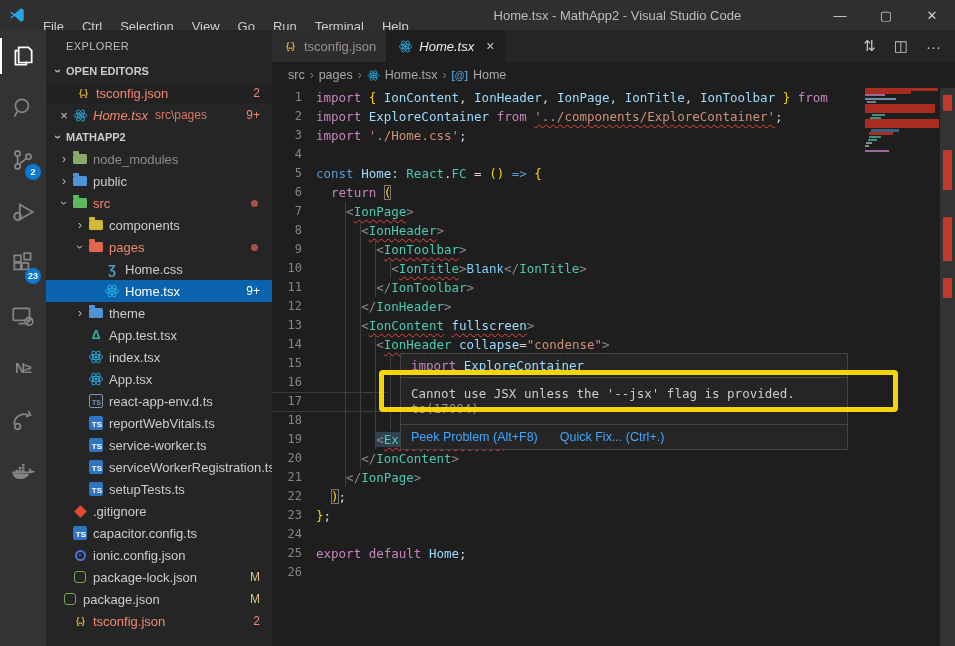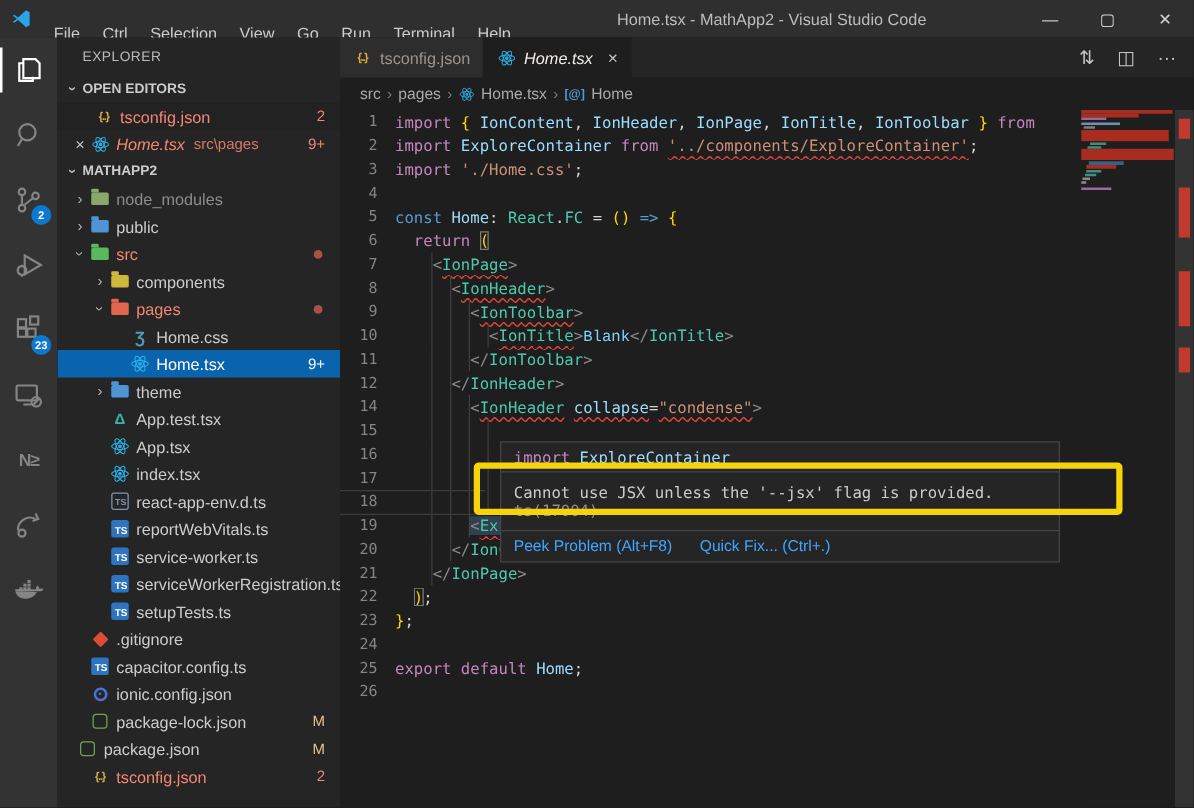--- a/index.html
+++ b/index.html
@@ -328,34 +328,34 @@
           <div class="row" style="padding-left: 26px;">
             <span class="chev"></span>
             <span class="fi">
               <svg viewBox="0 0 24 24" fill="none" stroke="#2bb0e8" stroke-width="1.3">
                 <ellipse cx="12" cy="12" rx="10" ry="4"></ellipse>
                 <ellipse cx="12" cy="12" rx="10" ry="4" transform="rotate(60 12 12)"></ellipse>
                 <ellipse cx="12" cy="12" rx="10" ry="4" transform="rotate(120 12 12)"></ellipse>
                 <circle cx="12" cy="12" r="1.6" fill="#2bb0e8"></circle>
               </svg>
             </span>
-            <span class="name">App.tsx</span>
+            <span class="name">index.tsx</span>
             <span class="spacer"></span>
           </div>
           <div class="row" style="padding-left: 26px;">
             <span class="chev"></span>
             <span class="fi">
               <svg viewBox="0 0 24 24" fill="none" stroke="#2bb0e8" stroke-width="1.3">
                 <ellipse cx="12" cy="12" rx="10" ry="4"></ellipse>
                 <ellipse cx="12" cy="12" rx="10" ry="4" transform="rotate(60 12 12)"></ellipse>
                 <ellipse cx="12" cy="12" rx="10" ry="4" transform="rotate(120 12 12)"></ellipse>
                 <circle cx="12" cy="12" r="1.6" fill="#2bb0e8"></circle>
               </svg>
             </span>
-            <span class="name">index.tsx</span>
+            <span class="name">App.tsx</span>
             <span class="spacer"></span>
           </div>
           <div class="row" style="padding-left: 26px;">
             <span class="chev"></span>
             <span class="fi">
               <span class="ic-ts-o">TS</span>
             </span>
             <span class="name">react-app-env.d.ts</span>
             <span class="spacer"></span>
           </div>
@@ -498,20 +498,21 @@
             <div class="cl"><span class="ln-num">3</span><span class="ln-code"><span class="tk-kw">import</span><span class="tk-pl"> </span><span class="tk-str">'./Home.css'</span><span class="tk-pl">;</span></span></div>
             <div class="cl"><span class="ln-num">4</span><span class="ln-code"></span></div>
             <div class="cl"><span class="ln-num">5</span><span class="ln-code"><span class="tk-kw2">const</span><span class="tk-pl"> </span><span class="tk-var">Home</span><span class="tk-pl">:</span><span class="tk-pl"> </span><span class="tk-typ">React</span><span class="tk-pl">.</span><span class="tk-typ">FC</span><span class="tk-pl"> </span><span class="tk-pl">=</span><span class="tk-pl"> </span><span class="tk-br">(</span><span class="tk-br">)</span><span class="tk-pl"> </span><span class="tk-kw2">=&gt;</span><span class="tk-pl"> </span><span class="tk-br">{</span></span></div>
             <div class="cl"><span class="ln-num">6</span><span class="ln-code"><span class="tk-pl">  </span><span class="tk-kw">return</span><span class="tk-pl"> </span><span class="tk-br f-b">(</span></span></div>
             <div class="cl"><div class="guide" style="left: 73.04px;"></div><span class="ln-num">7</span><span class="ln-code"><span class="tk-pl">    </span><span class="tk-tagb">&lt;</span><span class="tk-typ f-s">IonPage</span><span class="tk-tagb">&gt;</span></span></div>
             <div class="cl"><div class="guide" style="left: 73.04px;"></div><div class="guide" style="left: 88.08px;"></div><span class="ln-num">8</span><span class="ln-code"><span class="tk-pl">      </span><span class="tk-tagb">&lt;</span><span class="tk-typ f-s">IonHeader</span><span class="tk-tagb">&gt;</span></span></div>
             <div class="cl"><div class="guide" style="left: 73.04px;"></div><div class="guide" style="left: 88.08px;"></div><div class="guide" style="left: 103.12px;"></div><span class="ln-num">9</span><span class="ln-code"><span class="tk-pl">        </span><span class="tk-tagb">&lt;</span><span class="tk-typ f-s">IonToolbar</span><span class="tk-tagb">&gt;</span></span></div>
             <div class="cl"><div class="guide" style="left: 73.04px;"></div><div class="guide" style="left: 88.08px;"></div><div class="guide" style="left: 103.12px;"></div><div class="guide" style="left: 118.16px;"></div><span class="ln-num">10</span><span class="ln-code"><span class="tk-pl">          </span><span class="tk-tagb">&lt;</span><span class="tk-typ f-s">IonTitle</span><span class="tk-tagb">&gt;</span><span class="tk-txt">Blank</span><span class="tk-tagb">&lt;/</span><span class="tk-typ">IonTitle</span><span class="tk-tagb">&gt;</span></span></div>
             <div class="cl"><div class="guide" style="left: 73.04px;"></div><div class="guide" style="left: 88.08px;"></div><div class="guide" style="left: 103.12px;"></div><span class="ln-num">11</span><span class="ln-code"><span class="tk-pl">        </span><span class="tk-tagb">&lt;/</span><span class="tk-typ">IonToolbar</span><span class="tk-tagb">&gt;</span></span></div>
             <div class="cl"><div class="guide" style="left: 73.04px;"></div><div class="guide" style="left: 88.08px;"></div><span class="ln-num">12</span><span class="ln-code"><span class="tk-pl">      </span><span class="tk-tagb">&lt;/</span><span class="tk-typ">IonHeader</span><span class="tk-tagb">&gt;</span></span></div>
+            <div class="cl"><div class="guide" style="left: 73.04px;"></div><div class="guide" style="left: 88.08px;"></div><span class="ln-num">13</span><span class="ln-code"><span class="tk-pl">      </span><span class="tk-tagb">&lt;</span><span class="tk-typ f-s">IonContent</span><span class="tk-pl"> </span><span class="tk-var f-s">fullscreen</span><span class="tk-tagb">&gt;</span></span></div>
             <div class="cl"><div class="guide" style="left: 73.04px;"></div><div class="guide" style="left: 88.08px;"></div><div class="guide" style="left: 103.12px;"></div><span class="ln-num">14</span><span class="ln-code"><span class="tk-pl">        </span><span class="tk-tagb">&lt;</span><span class="tk-typ f-s">IonHeader</span><span class="tk-pl"> </span><span class="tk-var f-s">collapse</span><span class="tk-pl">=</span><span class="tk-str f-s">"condense"</span><span class="tk-tagb">&gt;</span></span></div>
             <div class="cl"><div class="guide" style="left: 73.04px;"></div><div class="guide" style="left: 88.08px;"></div><div class="guide" style="left: 103.12px;"></div><div class="guide" style="left: 118.16px;"></div><span class="ln-num">15</span><span class="ln-code"></span></div>
             <div class="cl"><div class="guide" style="left: 73.04px;"></div><div class="guide" style="left: 88.08px;"></div><div class="guide" style="left: 103.12px;"></div><div class="guide" style="left: 118.16px;"></div><span class="ln-num">16</span><span class="ln-code"></span></div>
             <div class="cl"><div class="guide" style="left: 73.04px;"></div><div class="guide" style="left: 88.08px;"></div><div class="guide" style="left: 103.12px;"></div><div class="guide" style="left: 118.16px;"></div><span class="ln-num">17</span><span class="ln-code"></span></div>
             <div class="cl"><div class="guide" style="left: 73.04px;"></div><div class="guide" style="left: 88.08px;"></div><div class="guide" style="left: 103.12px;"></div><div class="guide" style="left: 118.16px;"></div><span class="ln-num">18</span><span class="ln-code"></span></div>
             <div class="cl"><div class="guide" style="left: 73.04px;"></div><div class="guide" style="left: 88.08px;"></div><div class="guide" style="left: 103.12px;"></div><span class="ln-num">19</span><span class="ln-code"><span class="tk-pl">        </span><span class="tk-tagb f-h">&lt;</span><span class="tk-typ f-s f-h">ExploreContainer</span><span class="tk-pl f-h"> </span><span class="tk-tagb f-h">/&gt;</span></span></div>
             <div class="cl"><div class="guide" style="left: 73.04px;"></div><div class="guide" style="left: 88.08px;"></div><span class="ln-num">20</span><span class="ln-code"><span class="tk-pl">      </span><span class="tk-tagb">&lt;/</span><span class="tk-typ">IonContent</span><span class="tk-tagb">&gt;</span></span></div>
             <div class="cl"><div class="guide" style="left: 73.04px;"></div><span class="ln-num">21</span><span class="ln-code"><span class="tk-pl">    </span><span class="tk-tagb">&lt;/</span><span class="tk-typ">IonPage</span><span class="tk-tagb">&gt;</span></span></div>
             <div class="cl"><span class="ln-num">22</span><span class="ln-code"><span class="tk-pl">  </span><span class="tk-br f-b">)</span><span class="tk-pl">;</span></span></div>
             <div class="cl"><span class="ln-num">23</span><span class="ln-code"><span class="tk-br">}</span><span class="tk-pl">;</span></span></div>

